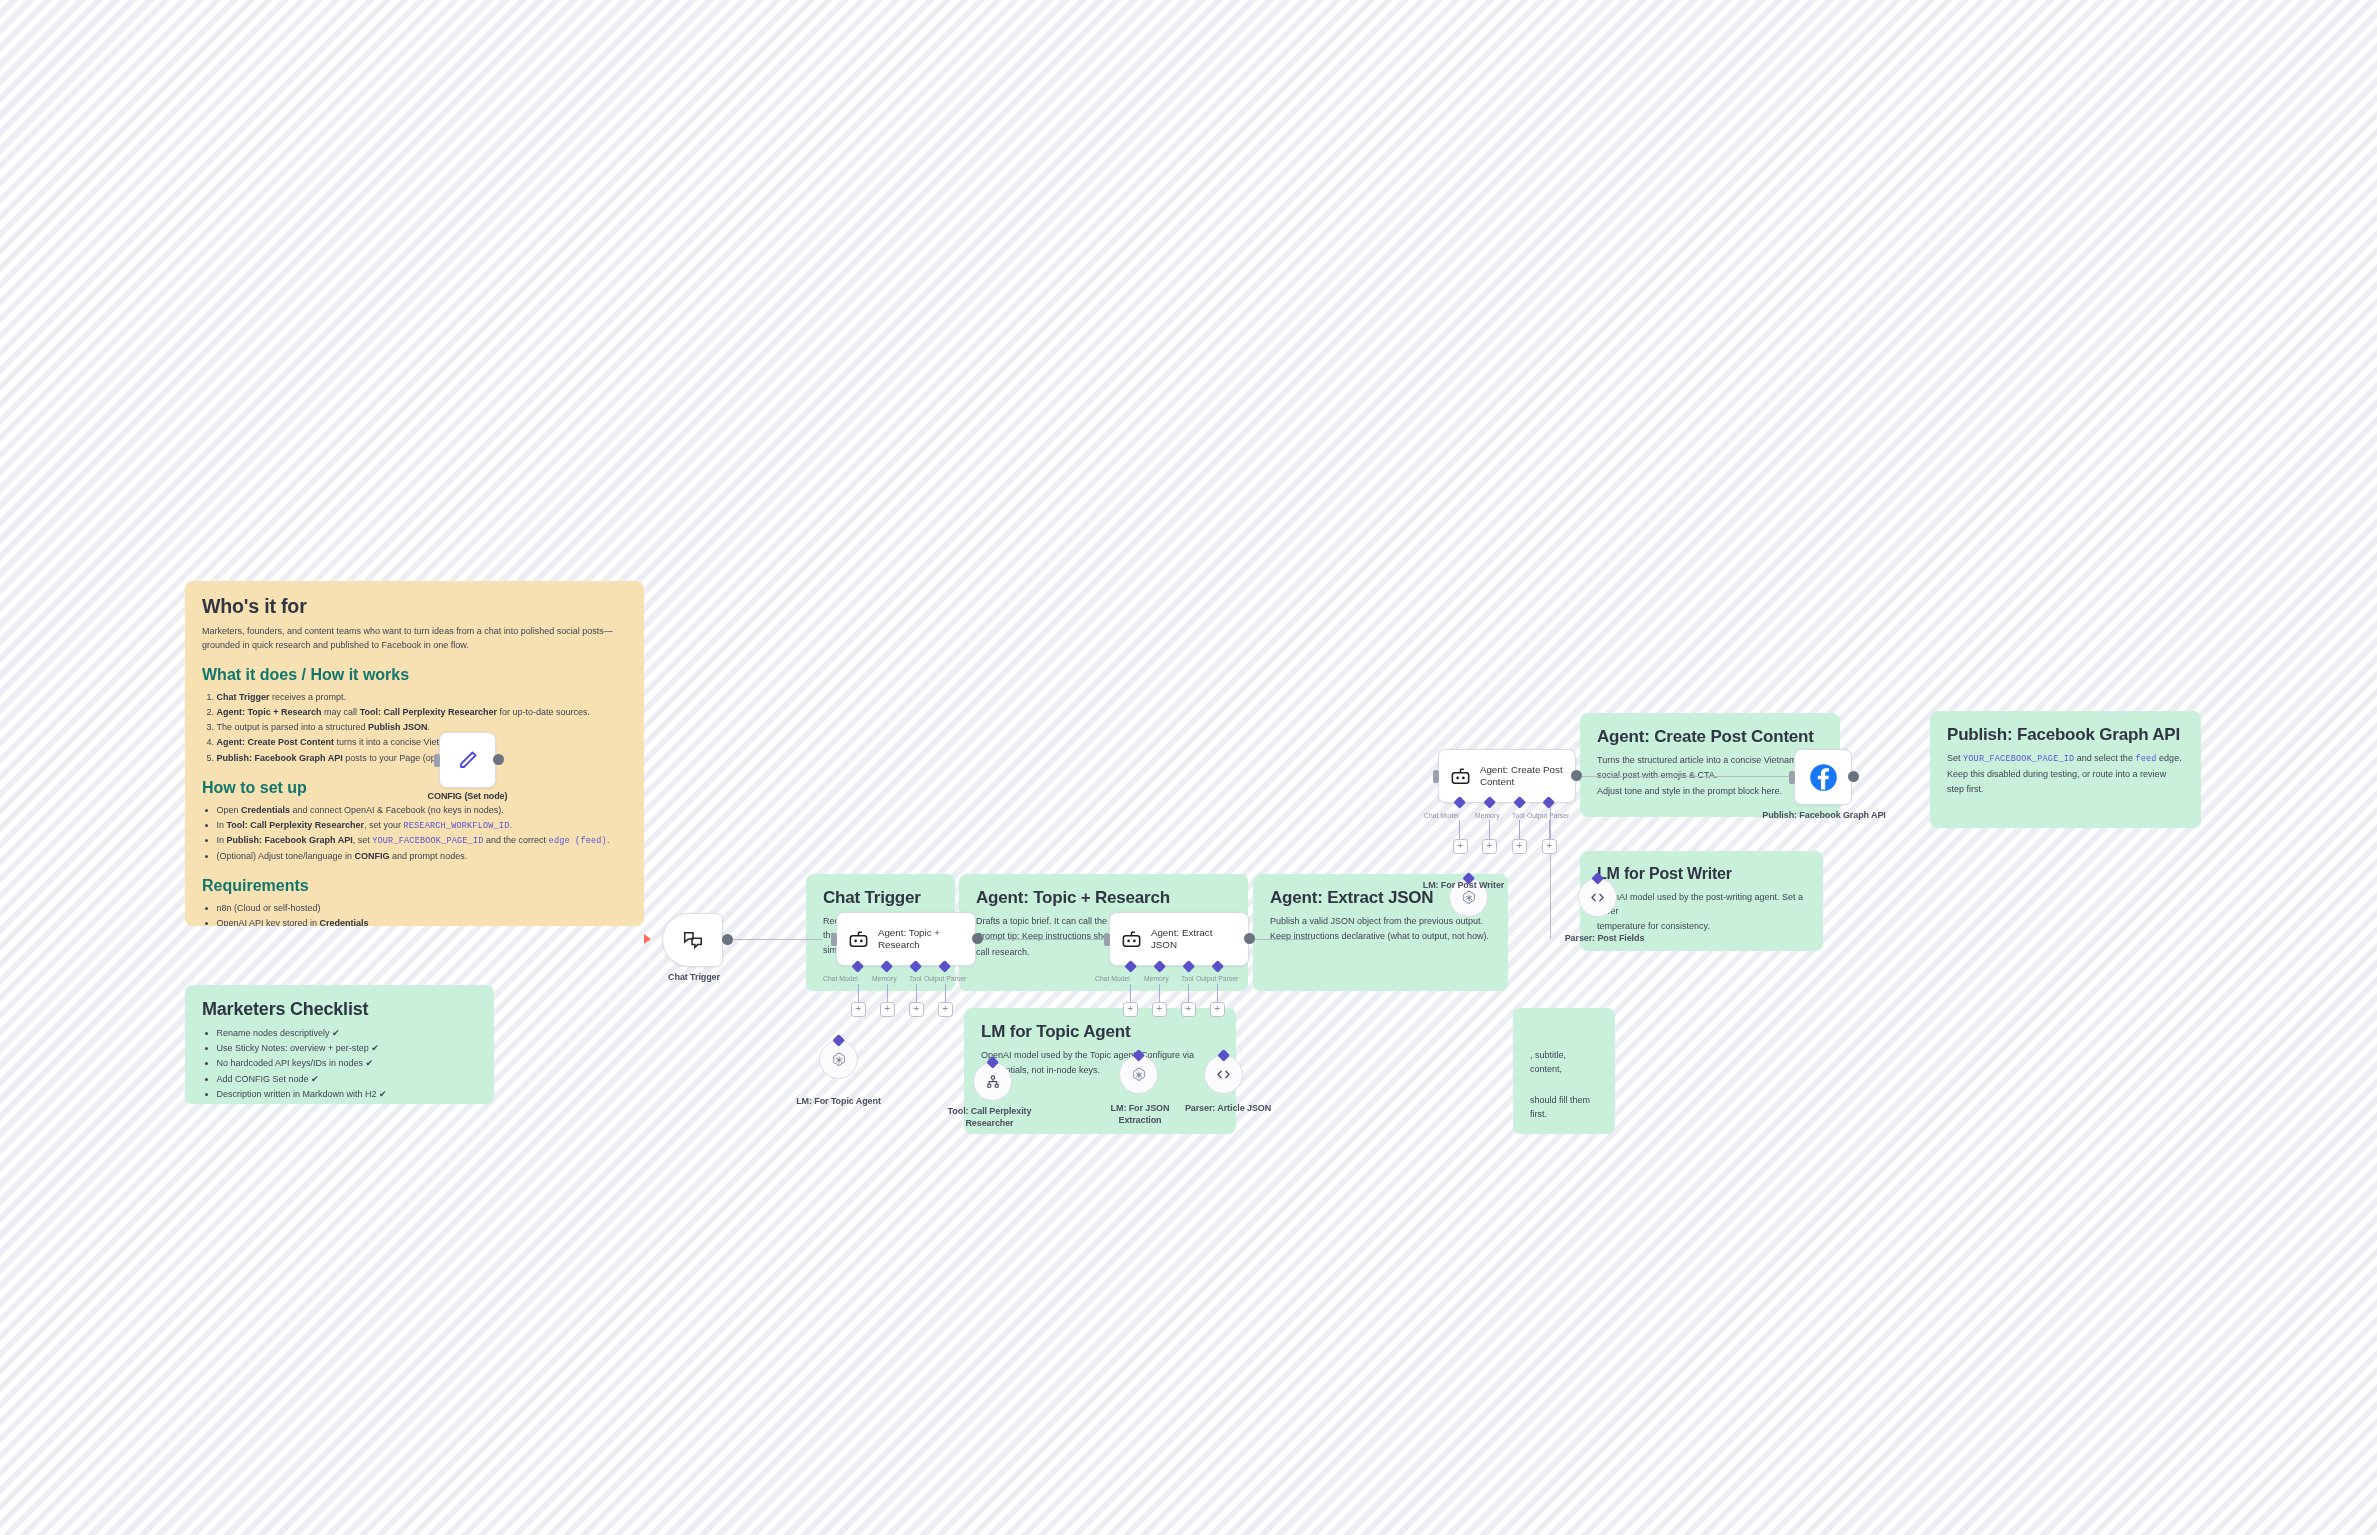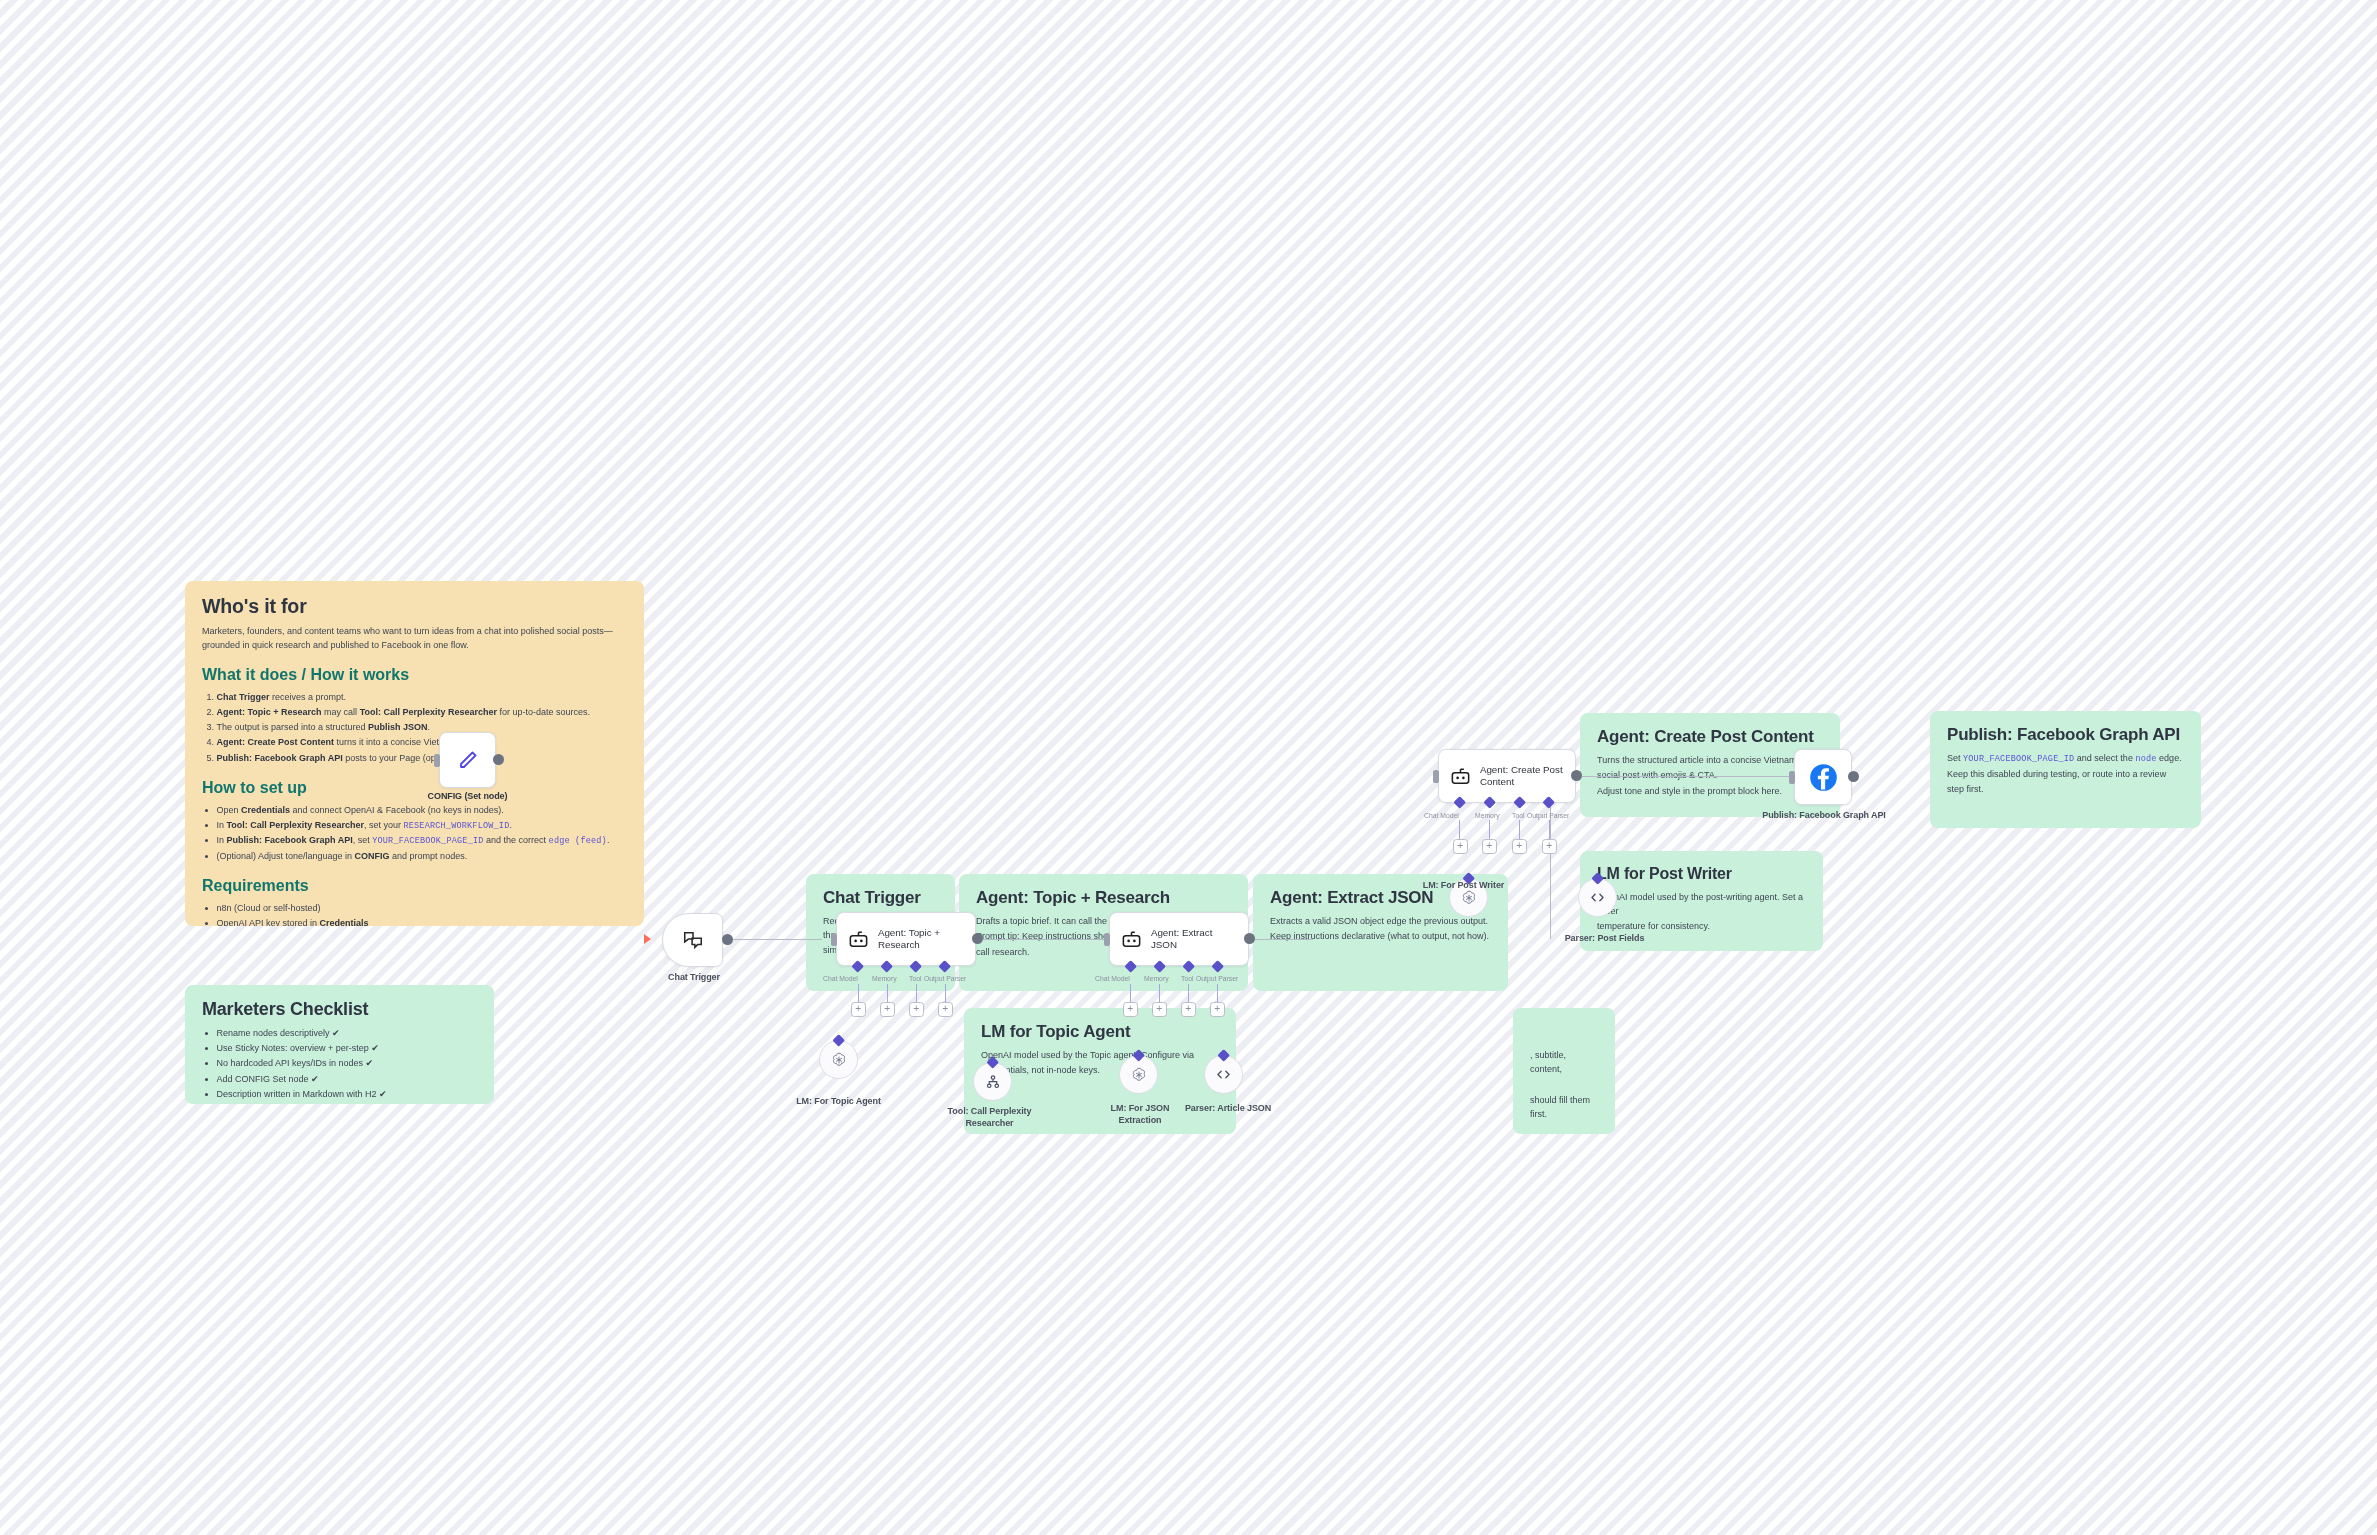--- a/index.html
+++ b/index.html
@@ -214,39 +214,39 @@
     <div class="sticky-body-lines">
       <p>Drafts a topic brief. It can call the research tool when needed.</p>
       <p>Prompt tip: Keep instructions short and tell it when to</p>
       <p>call research.</p>
     </div>
   </div>
 
   <div class="sticky green" style="left:1253px; top:874px; width:255px; height:117px;">
     <h2 style="font-size:17px;">Agent: Extract JSON</h2>
     <div class="sticky-body-lines">
-      <p>Extracts a valid JSON object edge the previous output.</p>
+      <p>Publish a valid JSON object from the previous output.</p>
       <p>Keep instructions declarative (what to output, not how).</p>
     </div>
   </div>
 
   <div class="sticky green" style="left:1580px; top:713px; width:260px; height:104px;">
     <h2 style="font-size:17px;">Agent: Create Post Content</h2>
     <div class="sticky-body-lines">
       <p>Turns the structured article into a concise Vietnamese</p>
       <p>social post with emojis &amp; CTA.</p>
       <p>Adjust tone and style in the prompt block here.</p>
     </div>
   </div>
 
   <div class="sticky green" style="left:1930px; top:711px; width:271px; height:117px;">
     <h2 style="font-size:17px;">Publish: Facebook Graph API</h2>
     <div class="sticky-body-lines">
       <p>
-        <span>Set </span><span class="code">YOUR_FACEBOOK_PAGE_ID</span><span> and select the </span><span class="code">node</span><span> edge.</span>
+        <span>Set </span><span class="code">YOUR_FACEBOOK_PAGE_ID</span><span> and select the </span><span class="code">feed</span><span> edge.</span>
       </p>
       <p>Keep this disabled during testing, or route into a review</p>
       <p>step first.</p>
     </div>
   </div>
 
   <div class="sticky green" style="left:1580px; top:851px; width:243px; height:100px;">
     <h2 style="font-size:16px;">LM for Post Writer</h2>
     <div class="sticky-body-lines">
       <p>OpenAI model used by the post-writing agent. Set a lower</p>

